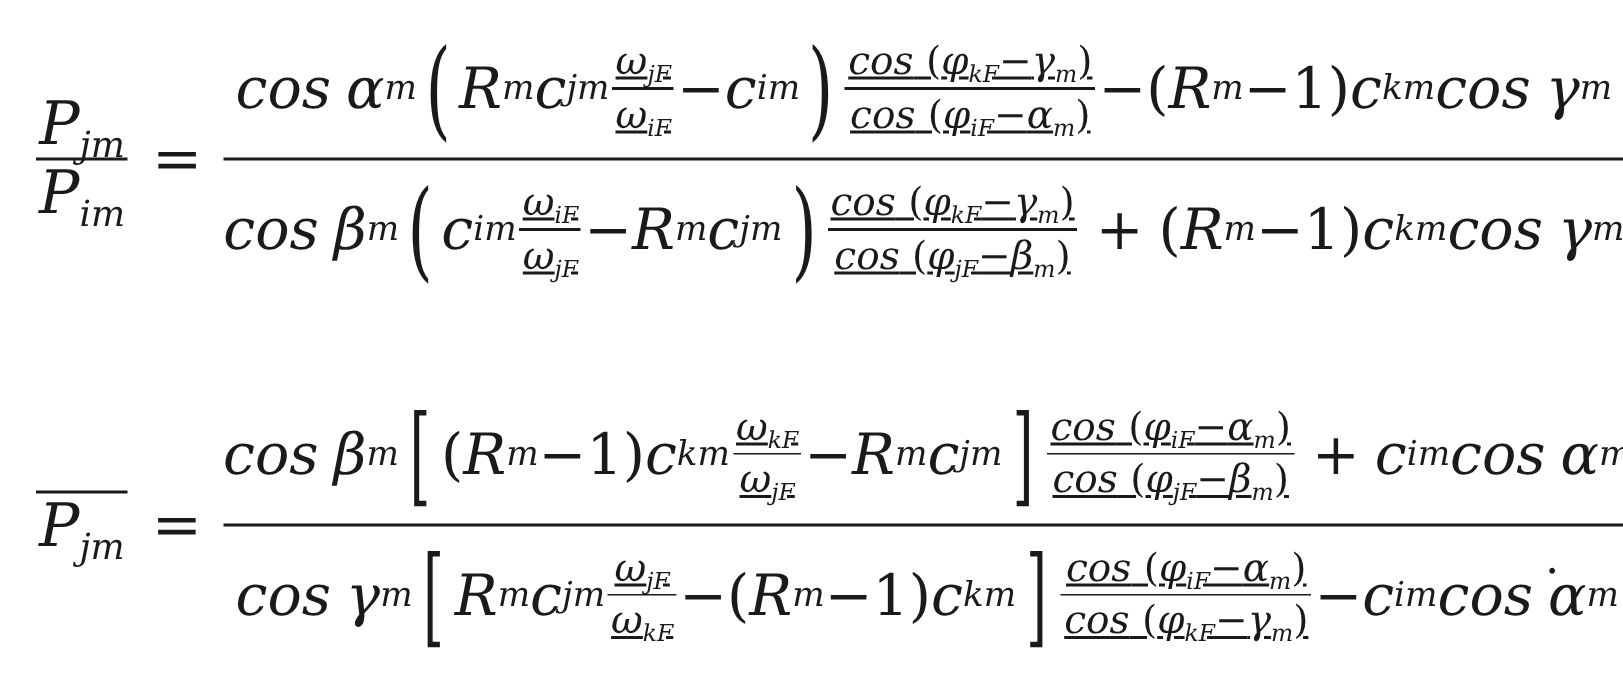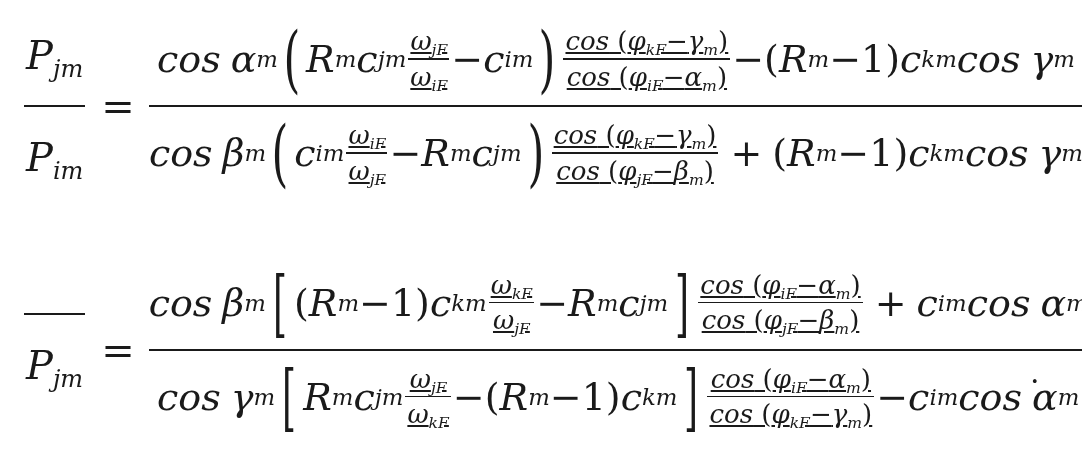--- a/index.html
+++ b/index.html
@@ -1,21 +1,21 @@
 <!DOCTYPE html>
 <html><head>
 <meta charset="utf-8">
 <style>
   html, body { margin: 0; padding: 0; background: #ffffff; }
   body { width: 1082px; height: 461px; overflow: hidden; position: relative; color: #1a1a1a;
          font-family: "DejaVu Serif", serif; }
   .eq { position: absolute; left: 24px; display: flex; align-items: center; }
   .eq1 { top: 8px; height: 196px; }
   .eq2 { top: 247px; height: 205px; }
-  .lhs { display: inline-flex; flex-direction: column; align-items: center; margin-right: 10px; gap: 28px; }
+  .lhs { display: inline-flex; flex-direction: column; align-items: center; margin-right: 10px; }
   .lhs .num, .lhs .den { font-style: italic; font-size: 40px; line-height: 44px; padding: 0 2px; }
   .lhs .bar { height: 2px; background: #1a1a1a; width: 100%; }
   .equals { font-size: 40px; margin: 0 14px 0 6px; }
   .bigfrac { display: inline-flex; flex-direction: column; align-items: center; }
   .bigfrac .row { display: flex; align-items: center; white-space: nowrap; font-size: 38px; height: 92px; }
   .bigfrac .bar { height: 2px; background: #1a1a1a; width: 100%; }
   .it { font-style: italic; }
   sub { font-size: 60%; font-style: italic; vertical-align: -0.35em; line-height: 0; }
   .sfrac { display: inline-flex; flex-direction: column; align-items: center; vertical-align: middle;
            font-size: 26px; margin: 0 2px; }

